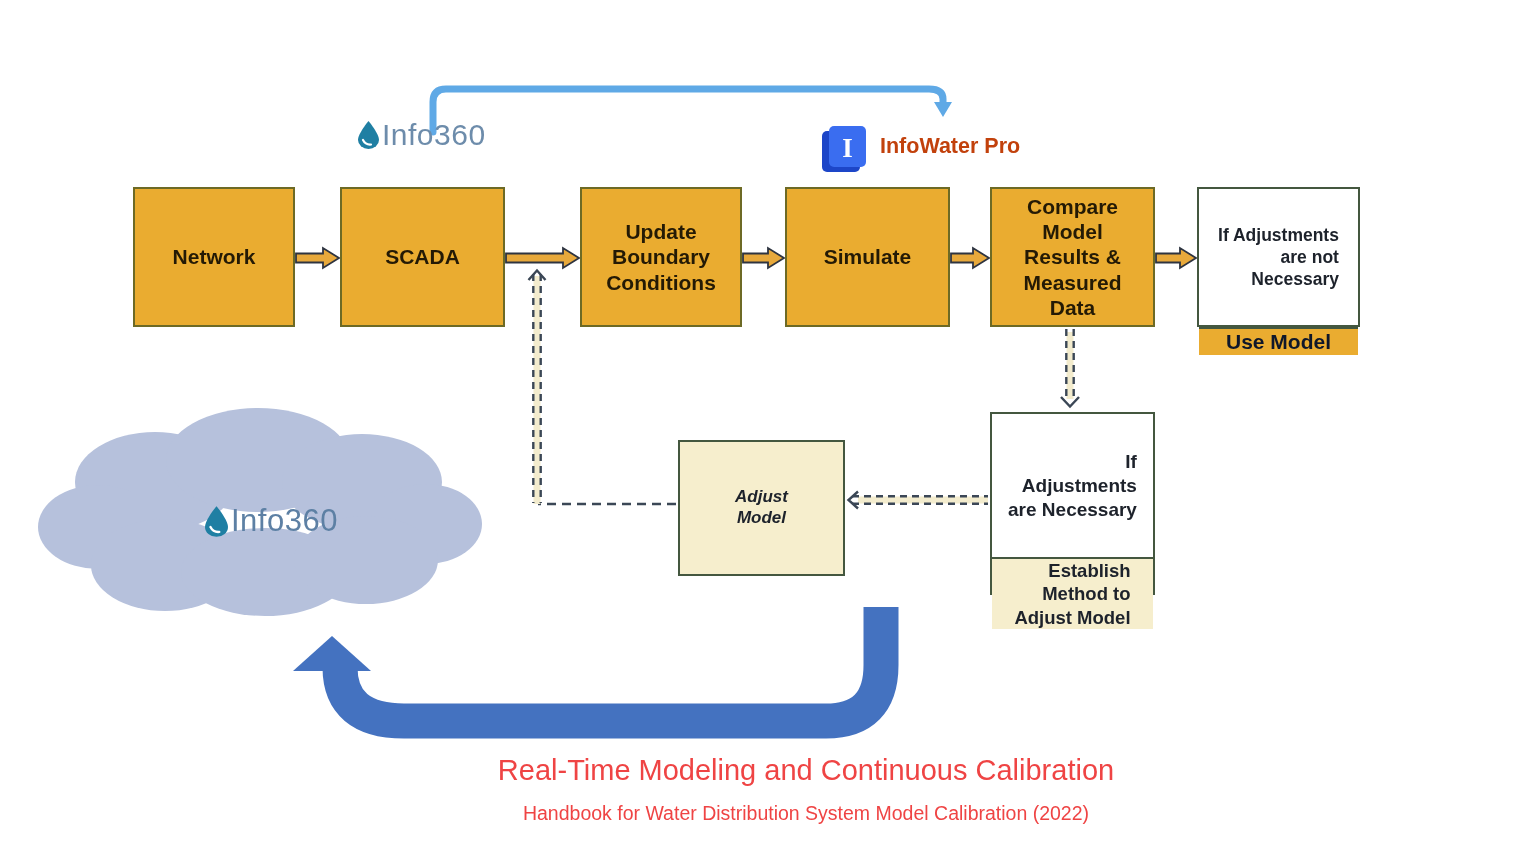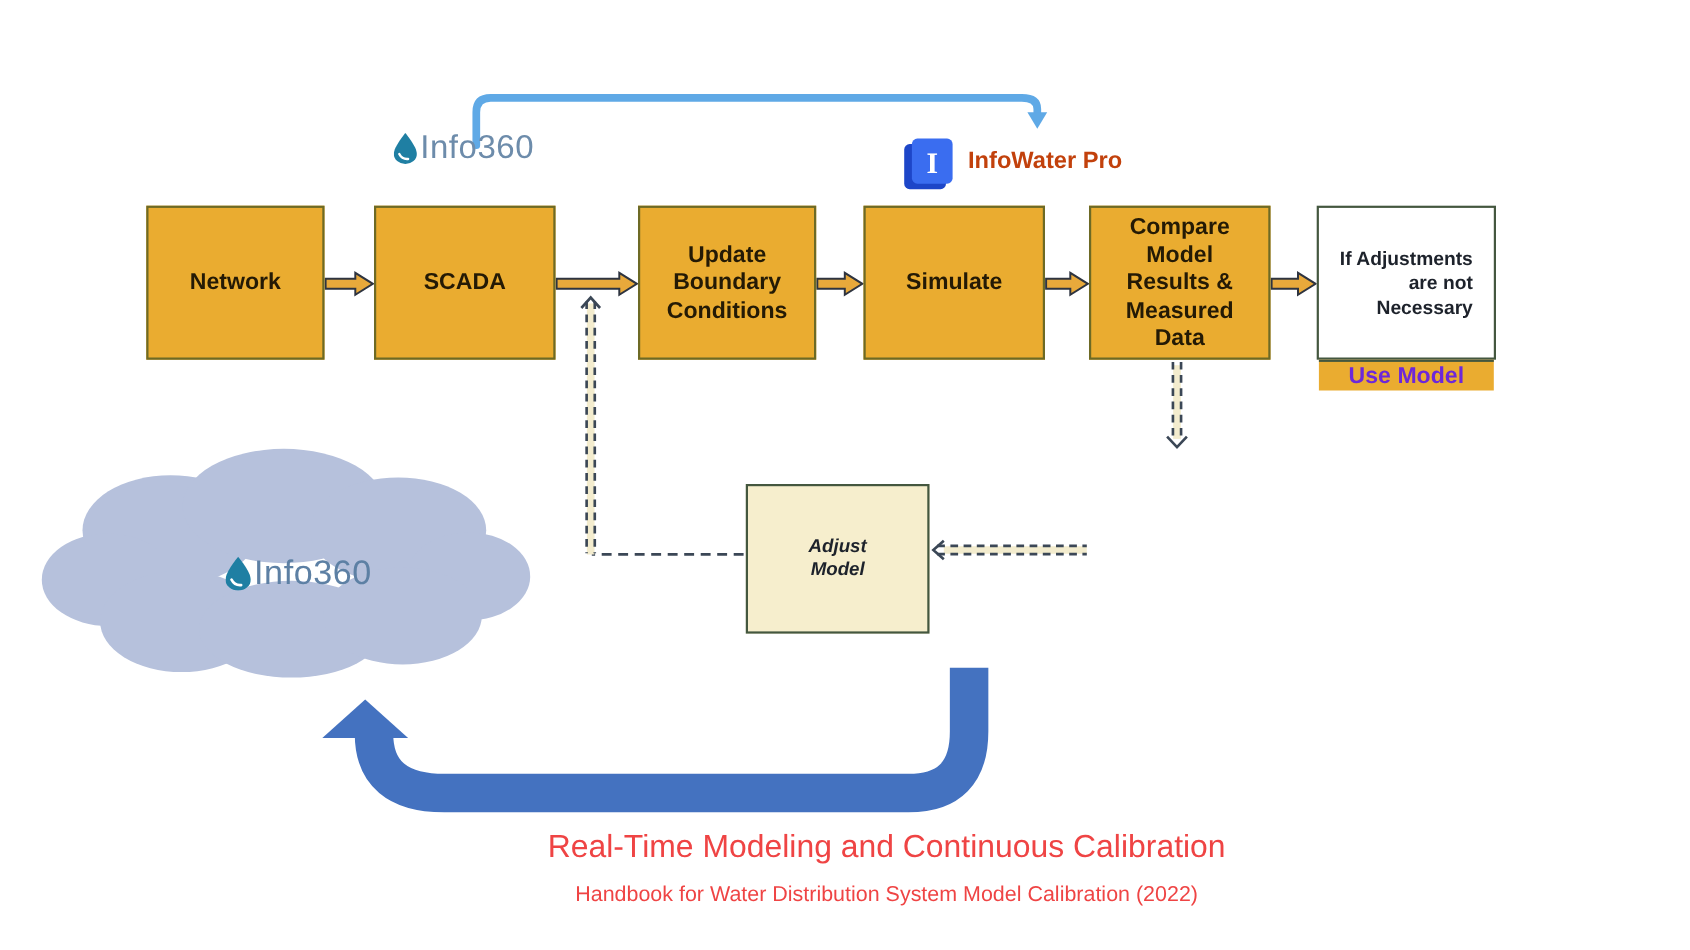--- a/index.html
+++ b/index.html
@@ -16,21 +16,21 @@
   }
   .fbox.light{background:#f6eecd;border-color:#44573f;color:#1d222b;}
   .split{
     position:absolute;border:2.5px solid #44573f;box-sizing:border-box;
     display:flex;flex-direction:column;background:#ffffff;
   }
   .split .sect{
     display:flex;align-items:center;justify-content:center;text-align:right;
     font-weight:bold;white-space:pre-line;line-height:1.25;color:#1d222b;margin-top:36px;
   }
-  .split .sect.orange{background:#eaac30;border-top:2.5px solid #44573f;color:#6d28d9;}
+  .split .sect.orange{background:#eaac30;border-top:2.5px solid #44573f;color:#0f172a;}
   .split .sect.cream{background:#f6eecd;border-top:2.5px solid #44573f;}
   .brand{position:absolute;display:flex;align-items:center;gap:3px;}
   .brand .wordmark{color:#6d8cab;font-size:30px;letter-spacing:0.5px;}
   .cloud-brand .wordmark{color:#5d80a4;font-size:31px;}
   .iwp-label{position:absolute;font-size:21.5px;font-weight:bold;color:#c2410c;}
   .caption{position:absolute;left:76px;width:1460px;text-align:center;color:#ef4444;}
   .title{top:754px;font-size:29px;}
   .subtitle{top:802px;font-size:19.5px;}
   .au{position:absolute;left:1383px;top:806px;display:flex;align-items:center;gap:7px;}
   .au .txt{display:flex;flex-direction:column;line-height:1.0;}
@@ -126,20 +126,28 @@
   <div class="split" style="left:1197px;top:187px;width:163px;height:140px;">
     <div class="sect" style="flex:1;font-size:17.5px;">If Adjustments
 are not
 Necessary</div>
     <div class="sect orange" style="height:47px;font-size:21px;">Use Model</div>
   </div>
 
   <div class="fbox light" style="left:678px;top:440px;width:167px;height:136px;font-size:17px;font-style:italic;">Adjust
 Model</div>
 
+  <div class="split" style="left:990px;top:412px;width:165px;height:183px;">
+    <div class="sect" style="height:83px;font-size:19px;">If
+Adjustments
+are Necessary</div>
+    <div class="sect cream" style="flex:1;font-size:18.5px;">Establish
+Method to
+Adjust Model</div>
+  </div>
 
   <div class="brand cloud-brand" style="left:205px;top:503px;">
     <svg width="23" height="31" viewBox="0 0 21 28">
       <path d="M10.5 0 C10.5 0 21 12.5 21 19 A10.5 9 0 1 1 0 19 C0 12.5 10.5 0 10.5 0 Z" fill="#1f7fa3"></path>
       <path d="M5 19 Q7.5 24 13 23.5" stroke="#ffffff" stroke-width="2.2" fill="none" stroke-linecap="round"></path>
     </svg>
     <span class="wordmark">Info360</span>
   </div>
 
   <div class="caption title">Real-Time Modeling and Continuous Calibration</div>

